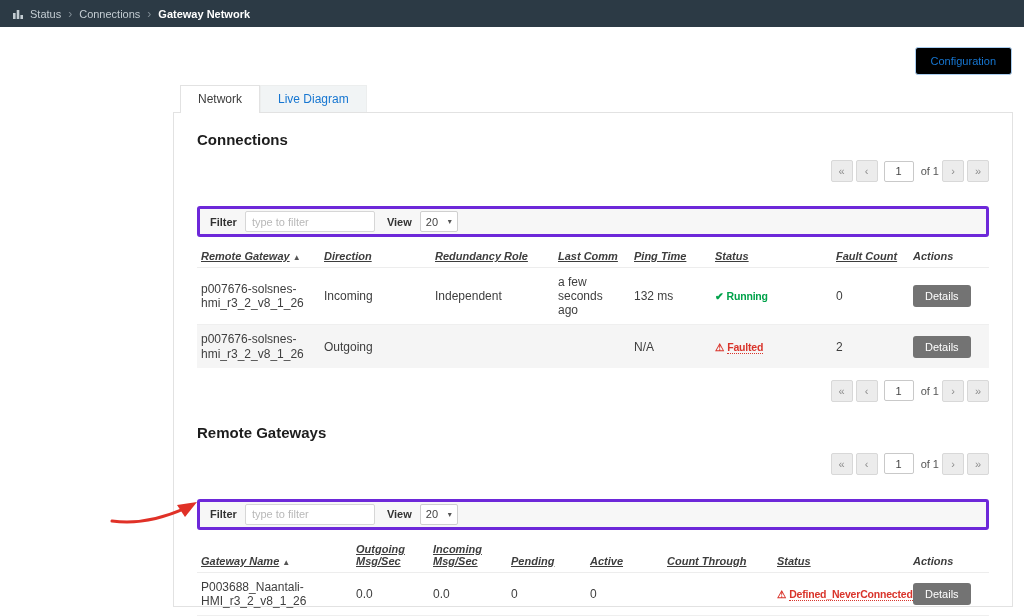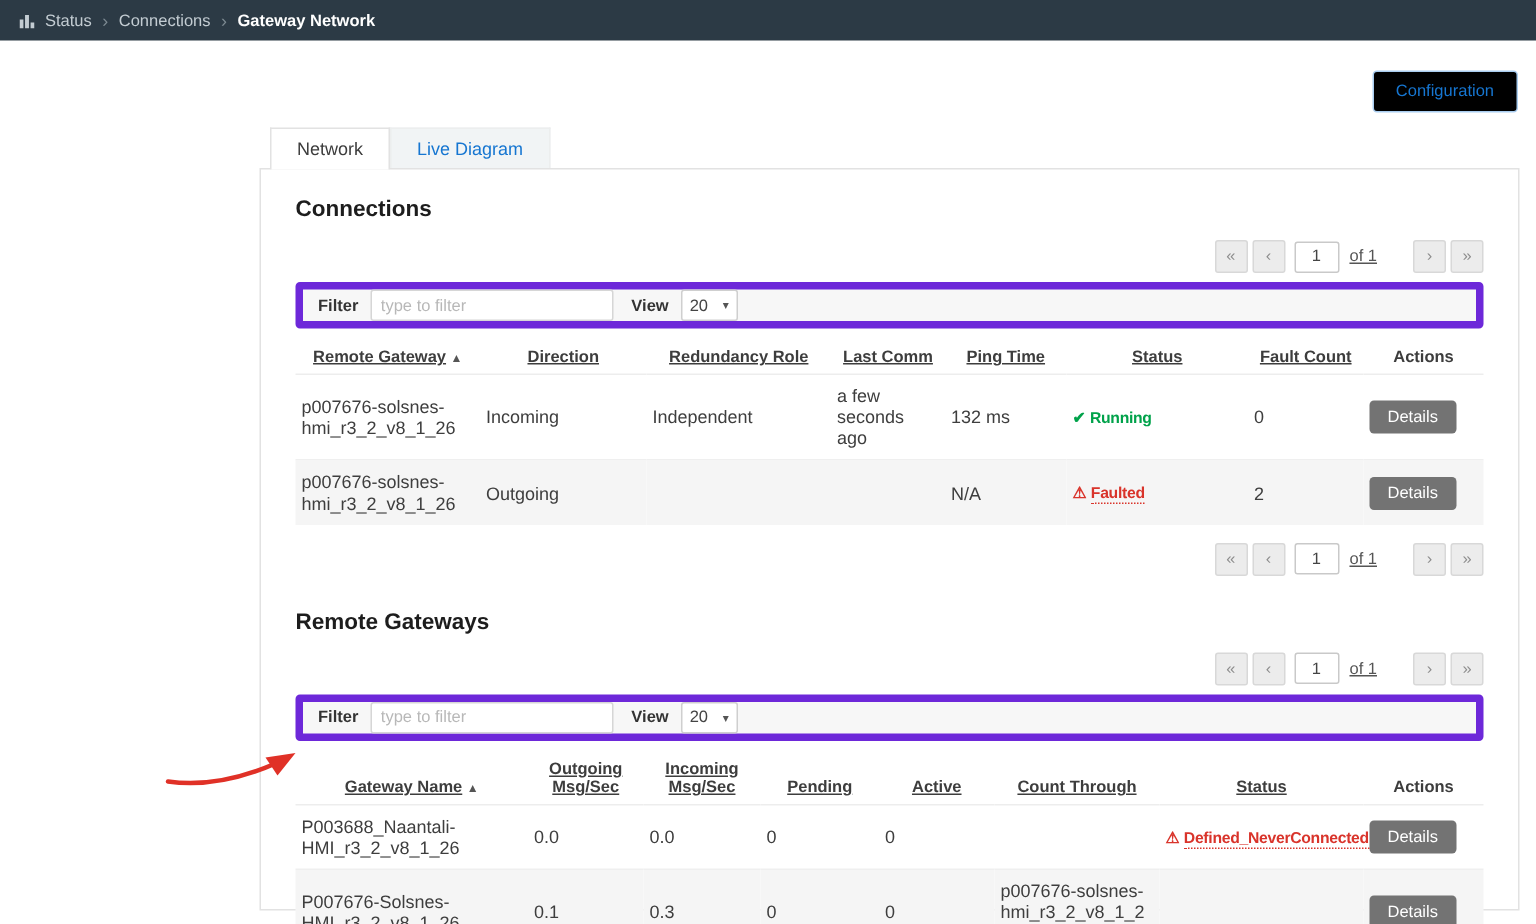--- a/index.html
+++ b/index.html
@@ -56,47 +56,47 @@
   .pager { display:flex; align-items:center; gap:3px; }
   .pg-btn {
     width:22px; height:22px; background:#ececec; border:1px solid #d8d8d8;
     border-radius:2px; color:#8d8d8d; font-size:11px; line-height:20px;
     text-align:center; padding:0; font-family:inherit; cursor:pointer;
   }
   .pg-input {
     width:30px; height:21px; border:1px solid #c9c9c9; border-radius:2px;
     text-align:center; font-size:11px; color:#444; margin-left:3px; font-family:inherit;
   }
-  .pg-of { font-size:11px; color:#555; margin:0 21px 0 4px;text-decoration:underline; }
+  .pg-of { font-size:11px; color:#555; margin:0 0 0 4px; }
 
   
   .filterbar {
-    margin-top:6px; background:#f7f7f7; border:5px solid #6d28d9;
+    margin-top:24px; background:#f7f7f7; border:3px solid #6d28d9;
     border-radius:3px; height:31px; display:flex; align-items:center;
     padding:0 10px; gap:8px;
   }
   .flabel { font-size:11px; font-weight:bold; color:#333; }
   .finput {
-    width:162px; height:21px; border:1px solid #d6d6d6; border-radius:2px;
+    width:130px; height:21px; border:1px solid #d6d6d6; border-radius:2px;
     font-size:11px; padding:0 6px; color:#444; font-family:inherit;
   }
   .finput::placeholder { color:#b8b8b8; }
   .view-label { margin-left:4px; }
   .fselect {
     min-width:38px; height:21px; border:1px solid #cfcfcf; background:#fff;
     border-radius:2px; display:flex; align-items:center; justify-content:space-between;
     padding:0 5px; font-size:11px; color:#444; gap:6px; cursor:pointer;
   }
   .fcaret { font-size:8px; color:#555; }
 
   
   table.data-table { width:100%; border-collapse:collapse; table-layout:fixed; margin-top:8px; }
   th {
-    font-size:11px; font-weight:bold; color:#3d3d3d; text-align:center;
-    padding:5px 4px; vertical-align:bottom;
+    font-size:11px; font-weight:bold; color:#3d3d3d; text-align:left;
+    padding:5px 4px; vertical-align:bottom;font-style:italic;
   }
   th .hdr { text-decoration:underline; }
   .sort-caret { font-size:8px; color:#555; margin-left:3px; display:inline-block; }
   thead tr { border-bottom:1px solid #ededed; }
   td {
     font-size:12px; color:#3e3e3e; padding:7px 4px; vertical-align:middle;
     overflow-wrap:break-word; line-height:1.18;
   }
   tbody tr:nth-child(even) { background:#f5f5f5; }
   tbody tr { border-top:1px solid #efefef; }

